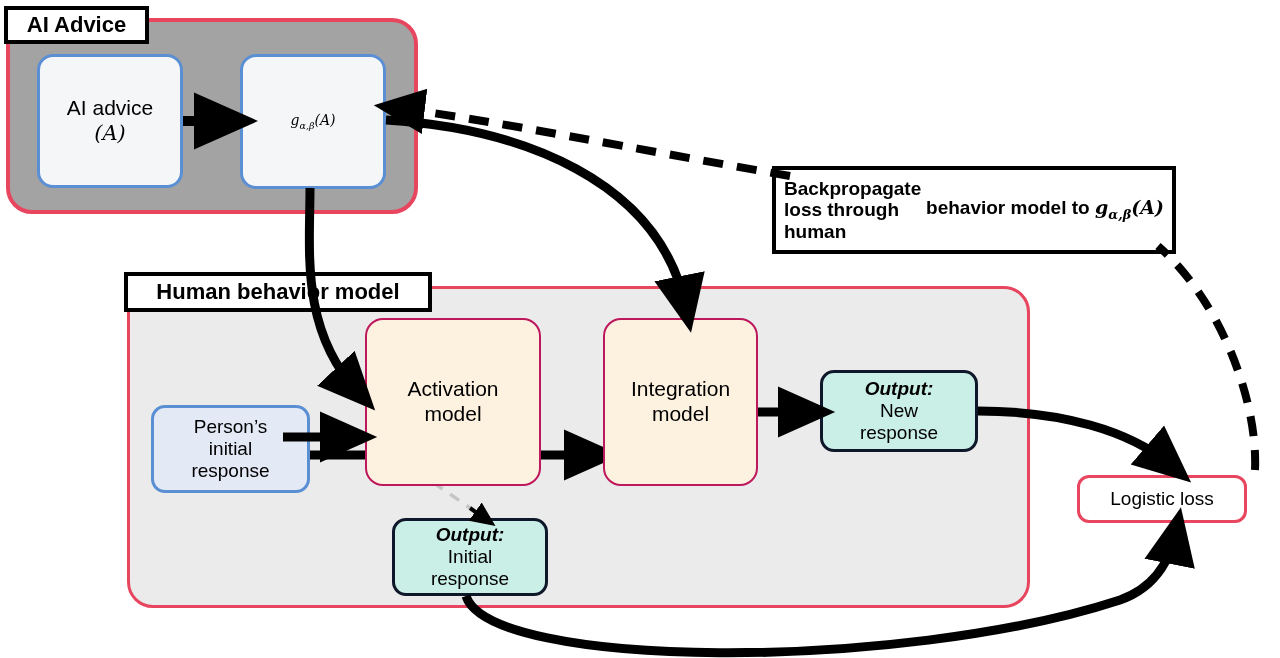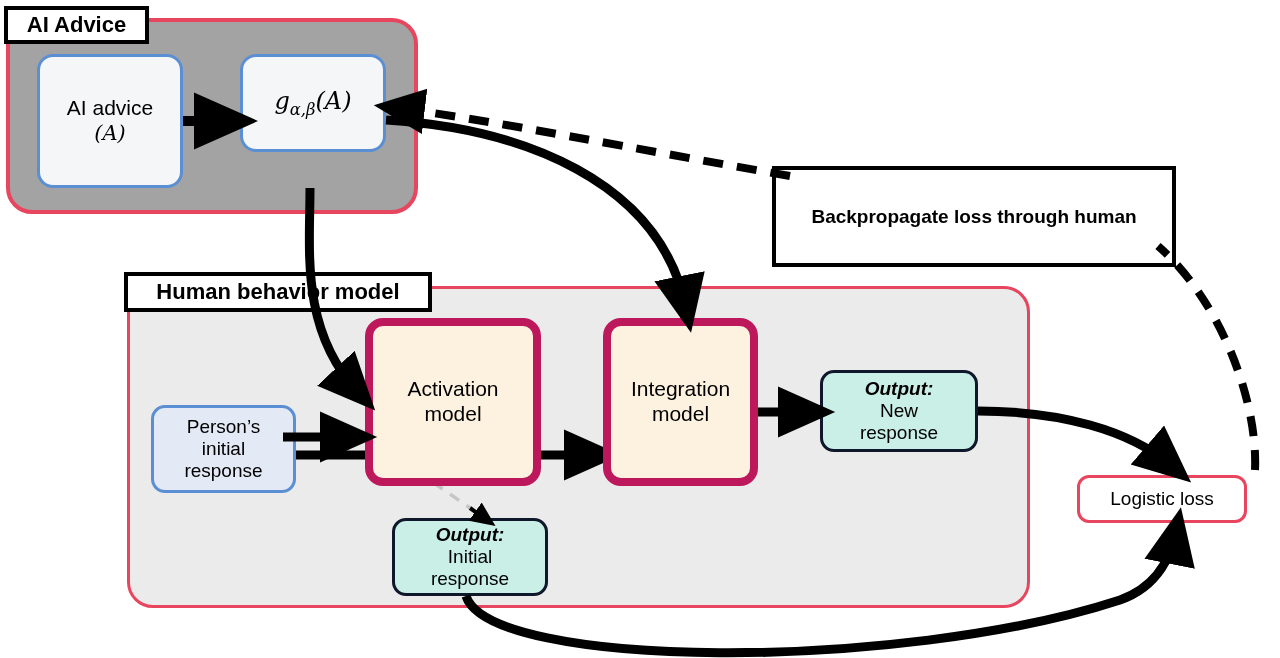--- a/index.html
+++ b/index.html
@@ -13,36 +13,36 @@
             background:#a3a3a3;border:4px solid #e8455f;border-radius:26px;}
   #hbm-panel{left:127px;top:286px;width:903px;height:322px;
              background:#ebebeb;border:3px solid #e8455f;border-radius:26px;}
 
   
   .tag{position:absolute;background:#fff;border:4px solid #000;box-sizing:border-box;
        font-weight:bold;display:flex;align-items:center;justify-content:center;
        line-height:1.12;padding:2px 8px;}
   #tag-ai{left:4px;top:6px;width:145px;height:38px;font-size:22px;}
   #tag-hbm{left:124px;top:272px;width:308px;height:40px;font-size:22px;}
-  #tag-backprop{left:772px;top:166px;width:404px;height:101px;font-size:19px;
+  #tag-backprop{left:772px;top:166px;width:404px;height:88px;font-size:19px;
                 flex-direction:row;text-align:left;}
   #tag-backprop .l2{white-space:nowrap;}
 
   
   .node{position:absolute;box-sizing:border-box;display:flex;flex-direction:column;
         align-items:center;justify-content:center;text-align:center;line-height:1.17;}
   .blue{background:#f5f6f8;border:3px solid #5b8fd4;border-radius:16px;}
   .blue2{background:#e3e9f5;border:3px solid #5b8fd4;border-radius:14px;}
-  .orange{background:#fdf1e0;border:8px solid #be185d;border-radius:18px;}
+  .orange{background:#fdf1e0;border:2px solid #be185d;border-radius:18px;}
   .teal{background:#c9efe6;border:3px solid #0f172a;border-radius:14px;}
   .pink{background:#ffffff;border:3px solid #e8455f;border-radius:12px;}
 
   #n-advice{left:37px;top:54px;width:146px;height:134px;font-size:21px;z-index:6;}
-  #n-g{left:240px;top:54px;width:146px;height:98px;font-size:24px;z-index:6;}
-  #n-person{left:151px;top:405px;width:145px;height:88px;font-size:19px;z-index:6;}
+  #n-g{left:240px;top:54px;width:146px;height:135px;font-size:14px;z-index:6;}
+  #n-person{left:151px;top:405px;width:159px;height:88px;font-size:19px;z-index:6;}
   #n-activation{left:365px;top:318px;width:176px;height:168px;font-size:21px;z-index:5;}
   #n-integration{left:603px;top:318px;width:155px;height:168px;font-size:21px;z-index:6;}
   #n-out-new{left:820px;top:370px;width:158px;height:82px;font-size:19px;z-index:6;}
   #n-out-init{left:392px;top:518px;width:156px;height:78px;font-size:19px;z-index:6;}
   #n-logistic{left:1077px;top:475px;width:170px;height:48px;font-size:19px;z-index:6;}
 
   .out-label{font-style:italic;font-weight:bold;}
   .math{font-family:"DejaVu Serif",serif;font-style:italic;}
   .math .sub{font-size:0.68em;font-style:italic;vertical-align:sub;}
   .mathb{font-family:"DejaVu Serif",serif;font-style:italic;font-weight:bold;}
@@ -147,15 +147,16 @@
   <div class="tag" id="tag-ai">
     <span>AI Advice</span>
   </div>
 
   <div class="tag" id="tag-hbm">
     <span>Human behavior model</span>
   </div>
 
   <div class="tag" id="tag-backprop">
     <span>Backpropagate loss through human</span>
+    <span class="l2"><span>behavior model to </span><span class="mathb"><span>g</span><span class="sub">α,β</span><span>(A)</span></span></span>
   </div>
 
 </div>
 
 </body></html>

